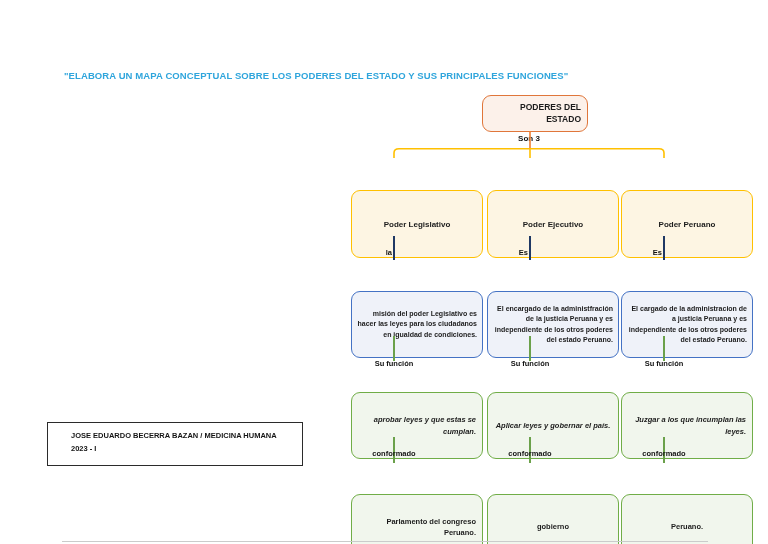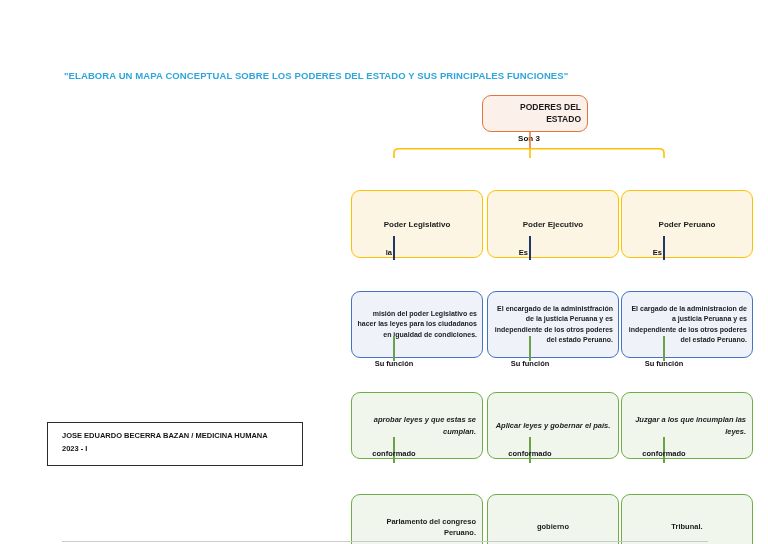--- a/index.html
+++ b/index.html
@@ -36,21 +36,21 @@
   .clabel{position:absolute;font-size:7.5px;font-weight:bold;color:#111;white-space:nowrap;margin-top:6px;}
   .lab1{top:242px;right:67px;text-align:right;}
   .lab-mid{left:43px;transform:translateX(-50%);}
   .lab2{top:353px;}
   .lab3{top:443px;}
   .root-box{left:482px;top:95px;width:106px;height:37px;font-size:8.5px;line-height:1.3;}
   .root-label{position:absolute;left:529px;top:134px;transform:translateX(-50%);
         font-size:8px;font-weight:bold;color:#111;white-space:nowrap;}
   .bracket-svg{position:absolute;left:380px;top:128px;}
   .footer-box{position:absolute;left:47px;top:422px;width:256px;height:44px;
-        border:1.2px solid #2b2b2b;box-sizing:border-box;padding:6px 14px;
+        border:1.2px solid #2b2b2b;box-sizing:border-box;padding:6px 23px;
         font-size:7.5px;font-weight:bold;color:#141414;line-height:1.75;background:#fff;}
   .page-edge{position:absolute;left:62px;top:541px;width:646px;height:1px;background:#cbcbcb;}
 </style>
 </head>
 <body>
 
 <div class="stage">
 
   <div class="title">"ELABORA UN MAPA CONCEPTUAL SOBRE LOS PODERES DEL ESTADO Y SUS PRINCIPALES FUNCIONES"</div>
 
@@ -117,21 +117,21 @@
       <span>El cargado de la administracion de a justicia Peruana y es independiente de los otros poderes del estado Peruano.</span>
     </div>
     <div class="vline greenln conn2"></div>
     <div class="clabel lab-mid lab2">Su función</div>
     <div class="node green box-func">
       <span>Juzgar a los que incumplan las leyes.</span>
     </div>
     <div class="vline greenln conn3"></div>
     <div class="clabel lab-mid lab3">conformado</div>
     <div class="node green box-conf">
-      <span>Tribunal.</span>
+      <span>Peruano.</span>
     </div>
   </div>
 
   <div class="footer-box">
     <div>JOSE EDUARDO BECERRA BAZAN / MEDICINA HUMANA</div>
     <div>2023 - I</div>
   </div>
 
   <div class="page-edge"></div>
 </div>

